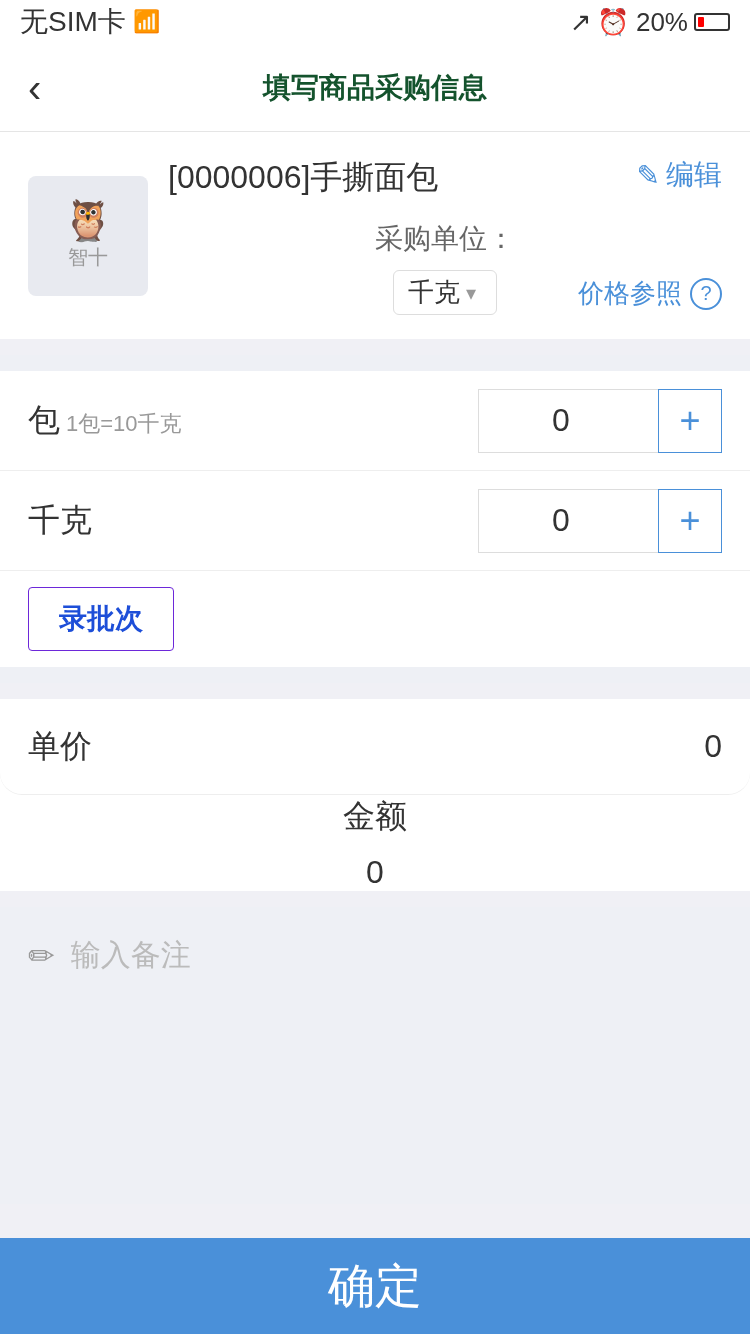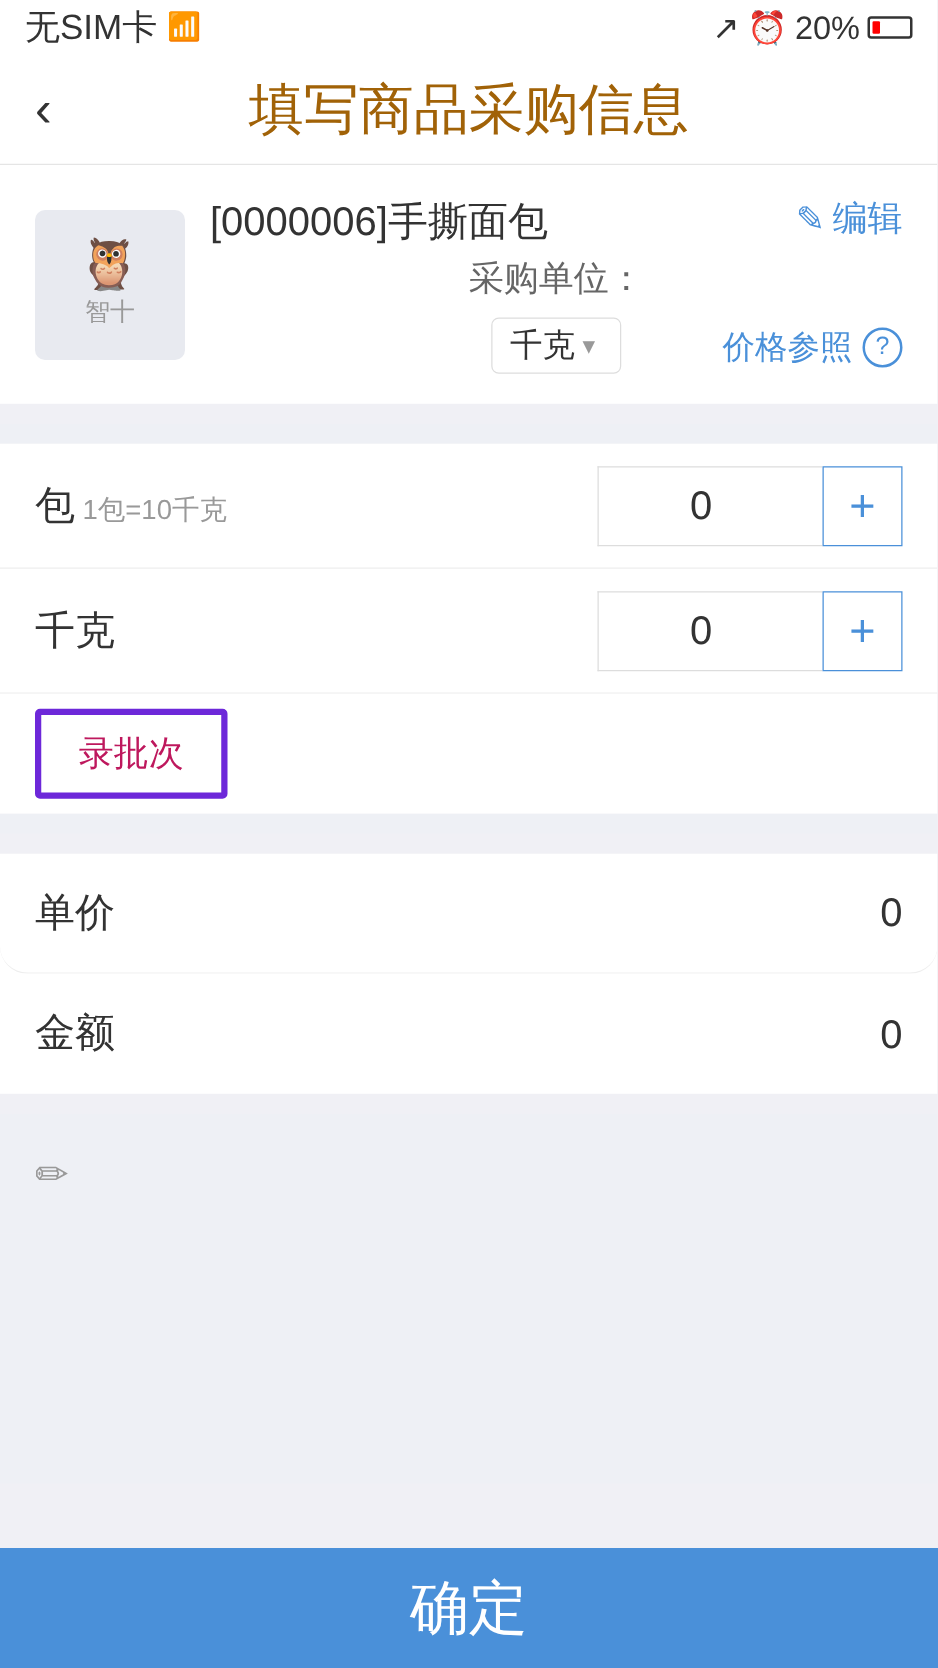--- a/index.html
+++ b/index.html
@@ -49,23 +49,23 @@
     }
     .nav-back {
       position: absolute;
       left: 28px;
       font-size: 40px;
       color: #333;
       cursor: pointer;
       line-height: 1;
     }
     .nav-title {
-      font-size: 44px;
-      font-weight: 400;
-      color: #a16207;
+      font-size: 28px;
+      font-weight: 700;
+      color: #14532d;
     }
 
     
     .product-card {
       background: #fff;
       padding: 24px 28px;
       display: flex;
       align-items: center;
       gap: 20px;
       position: relative;
@@ -93,21 +93,21 @@
     }
     .brand-text {
       font-size: 20px;
       color: #999;
       writing-mode: horizontal-tb;
     }
     .product-info { flex: 1; }
     .product-name {
       font-size: 32px;
       color: #333;
-      margin-bottom: 4px;
+      margin-bottom: 20px;
     }
     .product-unit-row {
       display: flex;
       align-items: center;
       gap: 12px;
       flex-direction: column;
     }
     .unit-label { font-size: 28px; color: #666; }
     .unit-select-wrapper {
       border: 1px solid #ddd;
@@ -220,43 +220,44 @@
       padding: 0 28px;
       height: 96px;
       background: #fff;
     }
     .summary-text {
       font-size: 32px;
       color: #333;
       flex: 1;
     }
     .batch-btn {
-      border: 5px solid #6d28d9;
-      color: #be185d;
+      border: 1px solid #6d28d9;
+      color: #1d4ed8;
       background: #fff;
       font-size: 28px;
       padding: 12px 30px;
       border-radius: 4px;
       cursor: pointer;
+      font-weight: bold;
     }
 
     
     .info-section {
       background: #fff;
       margin-top: 16px;
     }
     .info-row {
       display: flex;
       align-items: center;
       padding: 0 28px;
       height: 96px;
       border-bottom: 1px solid #eee;
       border-radius: 22px;
     }
-    .info-row:last-child { border-bottom: none; }
+    .info-row:last-child { border-bottom: none; flex-direction: column; }
     .info-label {
       font-size: 32px;
       color: #333;
       flex: 1;
     }
     .info-value {
       font-size: 32px;
       color: #333;
     }
 
@@ -393,17 +394,18 @@
     <span class="info-value">0</span>
   </div>
   <div class="info-row">
     <span class="info-label">金额</span>
     <span class="info-value">0</span>
   </div>
 </div>
 
 <div class="remark-section">
   <span class="remark-icon">✏</span>
+  <span class="remark-placeholder">输入备注</span>
 </div>
 
 <div class="bottom-space"></div>
 
 <button class="confirm-btn">确定</button>
 
 </body></html>

